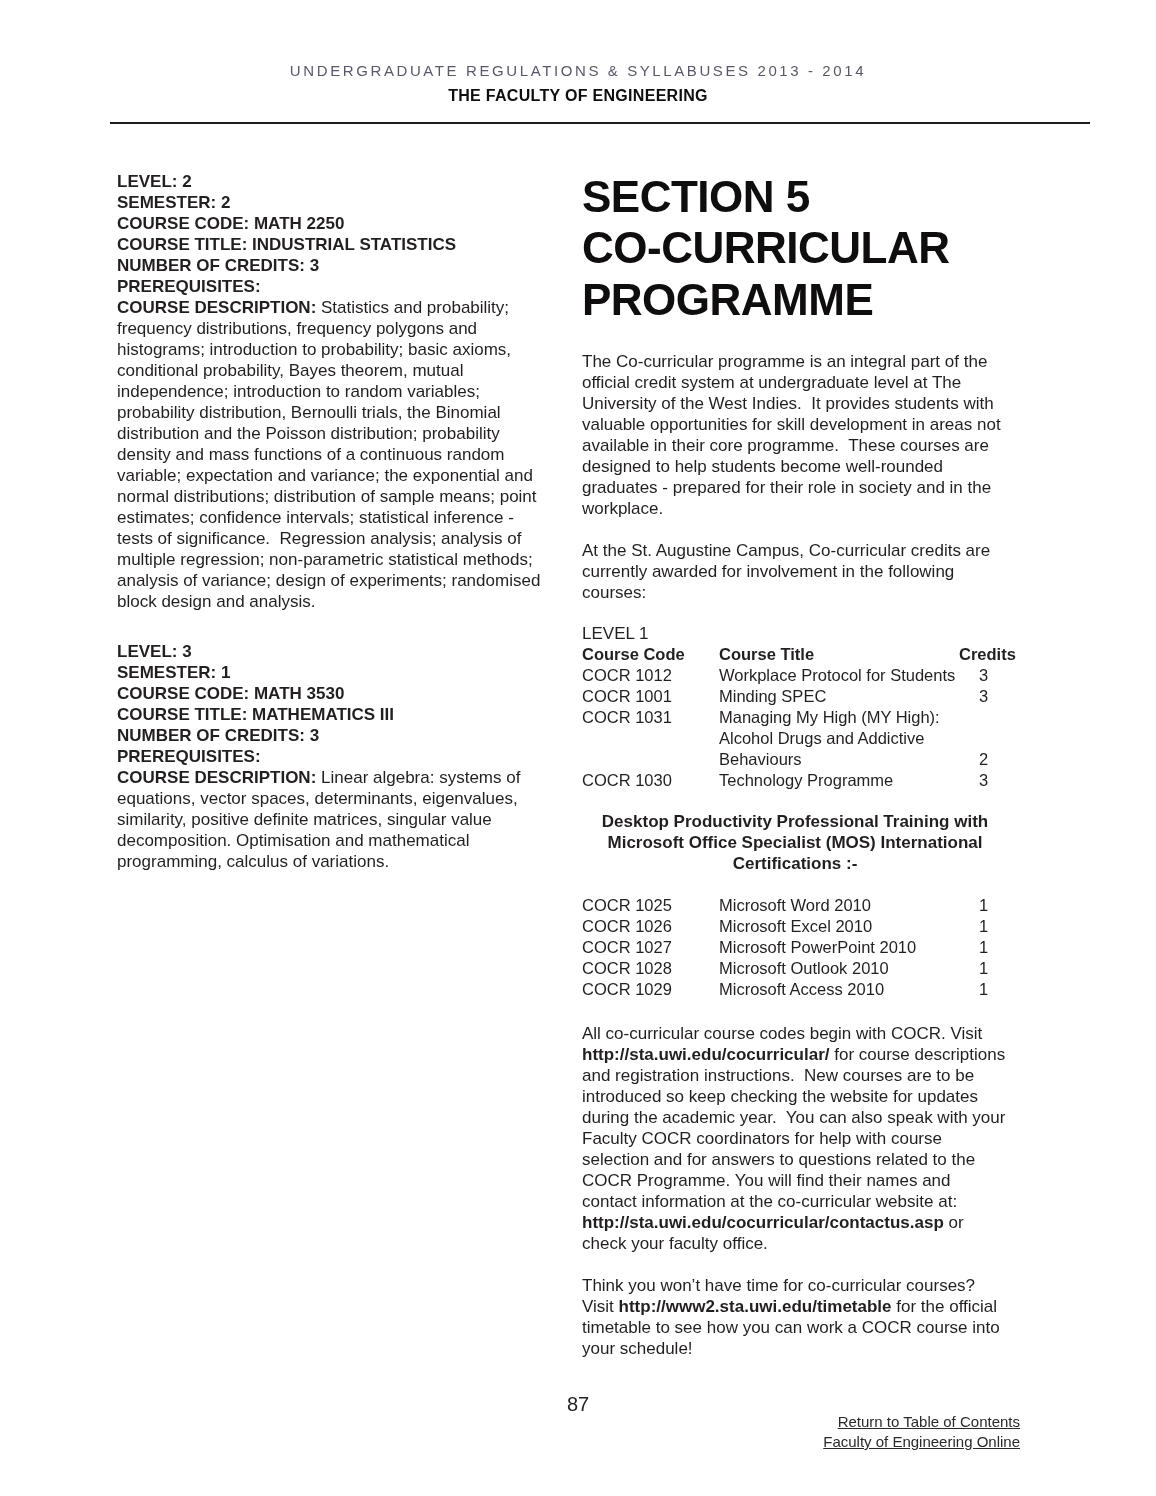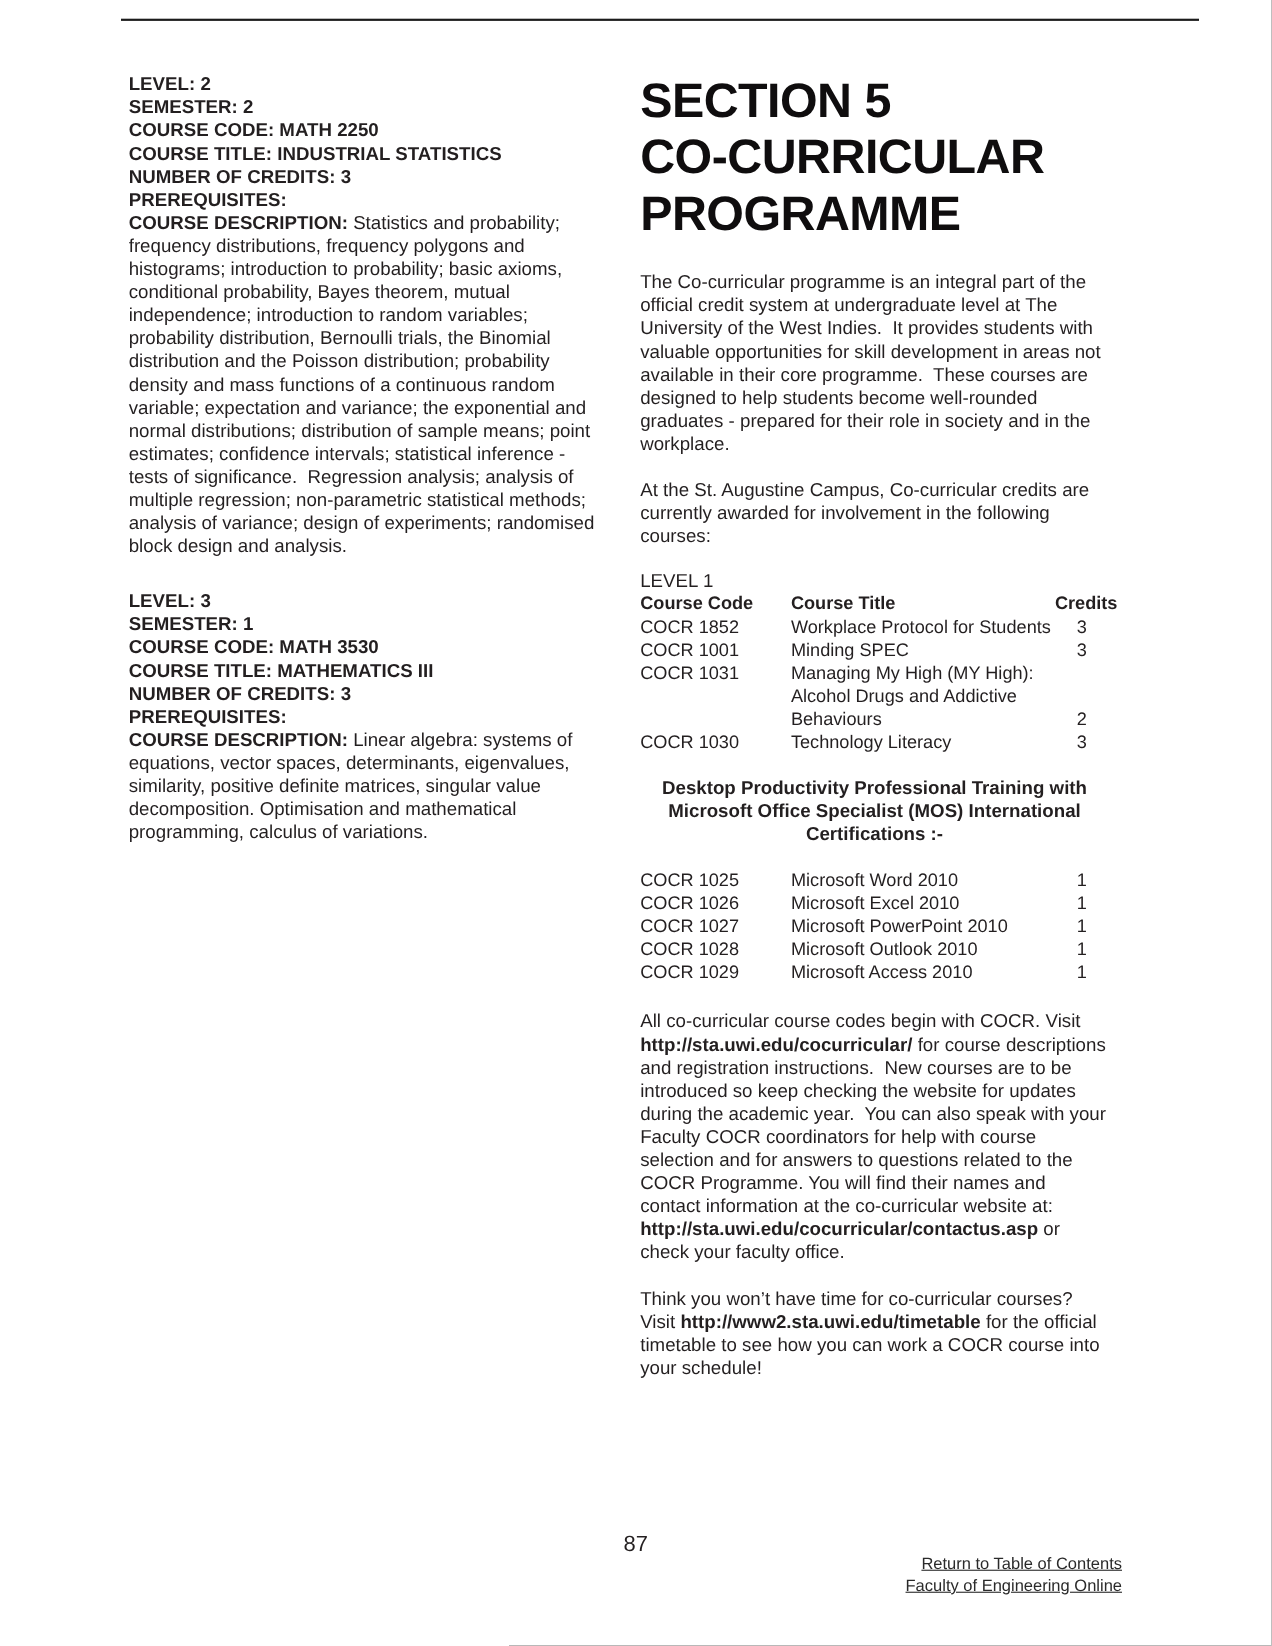--- a/index.html
+++ b/index.html
@@ -121,20 +121,24 @@
     color:#2a2a2a;
     text-decoration:underline;
     cursor:pointer;
   }
 </style>
 </head>
 <body>
 
 <div class="page">
 
+  <div class="doc-header">
+    <div class="title">UNDERGRADUATE REGULATIONS &amp; SYLLABUSES 2013 - 2014</div>
+    <div class="subtitle">THE FACULTY OF ENGINEERING</div>
+  </div>
   <hr class="header-rule">
 
   <div class="content">
 
     <div class="col-left">
       <div class="course-block">
         <div class="meta-block">LEVEL: 2
 SEMESTER: 2
 COURSE CODE: MATH 2250
 COURSE TITLE: INDUSTRIAL STATISTICS
@@ -163,37 +167,37 @@
 
       <div class="level-label">LEVEL 1</div>
 
       <div class="course-table">
         <div class="trow thead">
           <div class="tcell-code">Course Code</div>
           <div class="tcell-title">Course Title</div>
           <div class="tcell-credits">Credits</div>
         </div>
         <div class="trow">
-          <div class="tcell-code">COCR 1852</div>
+          <div class="tcell-code">COCR 1012</div>
           <div class="tcell-title">Workplace Protocol for Students</div>
           <div class="tcell-credits">3</div>
         </div>
         <div class="trow">
           <div class="tcell-code">COCR 1001</div>
           <div class="tcell-title">Minding SPEC</div>
           <div class="tcell-credits">3</div>
         </div>
         <div class="trow">
           <div class="tcell-code">COCR 1031</div>
           <div class="tcell-title">Managing My High (MY High): Alcohol Drugs and Addictive Behaviours</div>
           <div class="tcell-credits">2</div>
         </div>
         <div class="trow">
           <div class="tcell-code">COCR 1030</div>
-          <div class="tcell-title">Technology Literacy</div>
+          <div class="tcell-title">Technology Programme</div>
           <div class="tcell-credits">3</div>
         </div>
       </div>
 
       <div class="mos-heading">Desktop Productivity Professional Training with Microsoft Office Specialist (MOS) International Certifications :-</div>
 
       <div class="course-table">
         <div class="trow">
           <div class="tcell-code">COCR 1025</div>
           <div class="tcell-title">Microsoft Word 2010</div>

